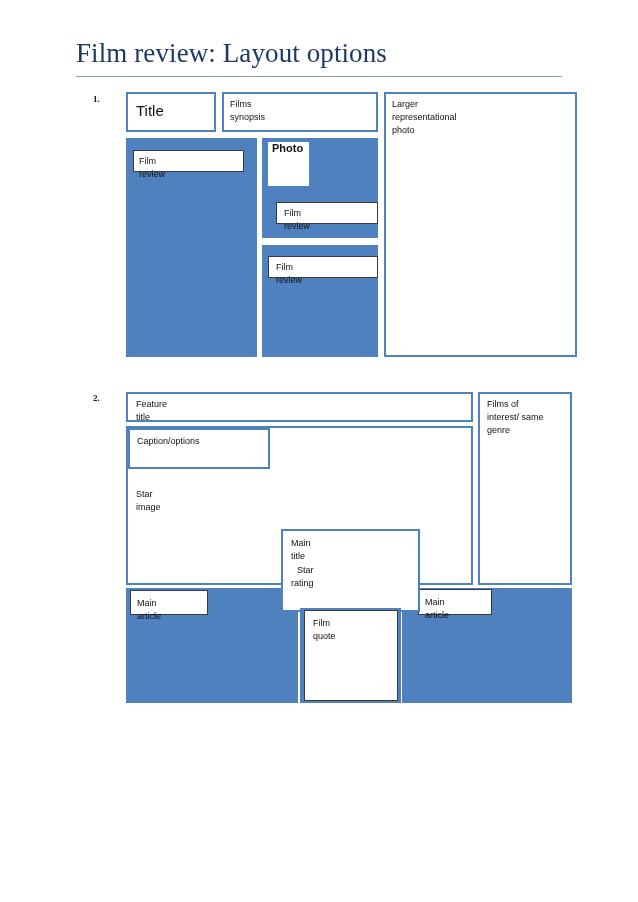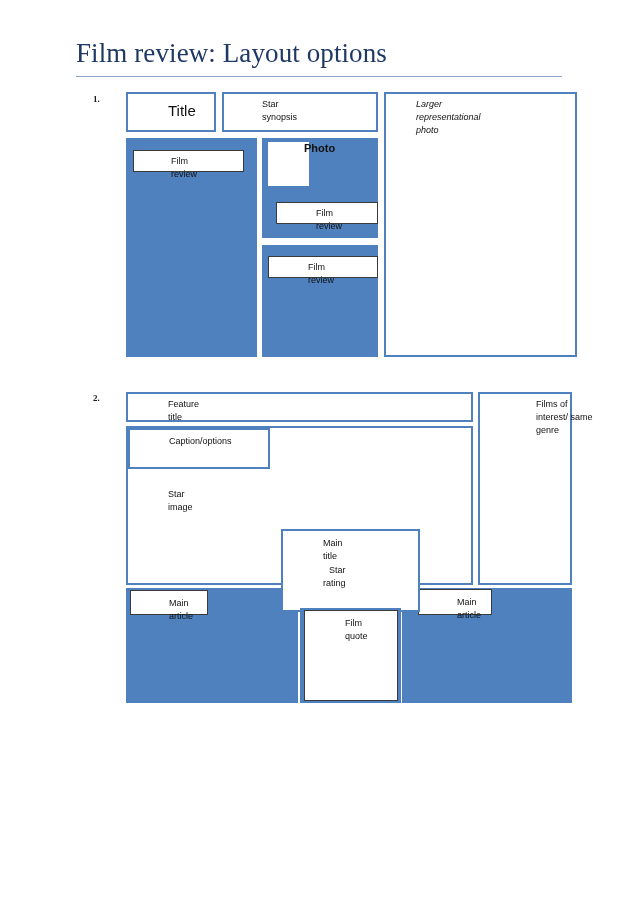--- a/index.html
+++ b/index.html
@@ -81,21 +81,20 @@
     border: 2px solid #4E81BD;
     box-sizing: border-box;
   }
 
   .cap {
     position: absolute;
     font-size: 9px;
     line-height: 13px;
     color: #111111;
     white-space: pre-line;
-    margin-left: 32px;
   }
   .cap-lg {
     font-size: 15px;
     line-height: 18px;
   }
   .cap-sm {
     font-size: 11px;
     font-weight: bold;
     line-height: 11px;
   }
@@ -109,24 +108,24 @@
   <div id="title-rule"></div>
 
   <div class="marker" style="left:93px; top:94px;">1.</div>
 
   <div class="fig">
 
     <div class="panel-outline" style="left:126px; top:92px; width:90px; height:40px;"></div>
     <div class="cap cap-lg" style="left:136px; top:102px;">Title</div>
 
     <div class="panel-outline" style="left:222px; top:92px; width:156px; height:40px;"></div>
-    <div class="cap" style="left:230px; top:98px;">Star synopsis</div>
+    <div class="cap" style="left:230px; top:98px;">Films synopsis</div>
 
     <div class="panel-outline" style="left:384px; top:92px; width:193px; height:265px;"></div>
-    <div class="cap" style="left:384px; top:98px;font-style:italic;">Larger representational photo</div>
+    <div class="cap" style="left:392px; top:98px;">Larger representational photo</div>
 
     <div class="block-blue" style="left:126px; top:138px; width:131px; height:219px;"></div>
 
     <div class="label-box" style="left:133px; top:150px; width:111px; height:22px;"></div>
     <div class="cap" style="left:139px; top:155px;">Film review</div>
 
     <div class="block-blue" style="left:262px; top:138px; width:116px; height:100px;"></div>
 
     <div class="box-blue-outline" style="left:266px; top:140px; width:45px; height:48px;"></div>
     <div class="cap cap-sm" style="left:272px; top:143px;">Photo</div>
@@ -149,21 +148,21 @@
     <div class="cap" style="left:136px; top:398px;">Feature title</div>
 
     <div class="panel-outline" style="left:126px; top:426px; width:347px; height:159px;"></div>
 
     <div class="box-blue-outline" style="left:128px; top:428px; width:142px; height:41px;"></div>
     <div class="cap" style="left:137px; top:435px;">Caption/options</div>
 
     <div class="cap" style="left:136px; top:488px;">Star image</div>
 
     <div class="panel-outline" style="left:478px; top:392px; width:94px; height:193px;"></div>
-    <div class="cap" style="left:504px; top:398px; width:82px;">Films of
+    <div class="cap" style="left:487px; top:398px; width:82px;">Films of
 interest/ same
 genre</div>
 
     <div class="block-blue" style="left:126px; top:588px; width:172px; height:115px;"></div>
     <div class="label-box" style="left:130px; top:590px; width:78px; height:25px;"></div>
     <div class="cap" style="left:137px; top:597px;">Main article</div>
 
     <div class="block-blue" style="left:402px; top:588px; width:170px; height:115px;"></div>
     <div class="label-box" style="left:418px; top:589px; width:74px; height:26px;"></div>
     <div class="cap" style="left:425px; top:596px;">Main article</div>

